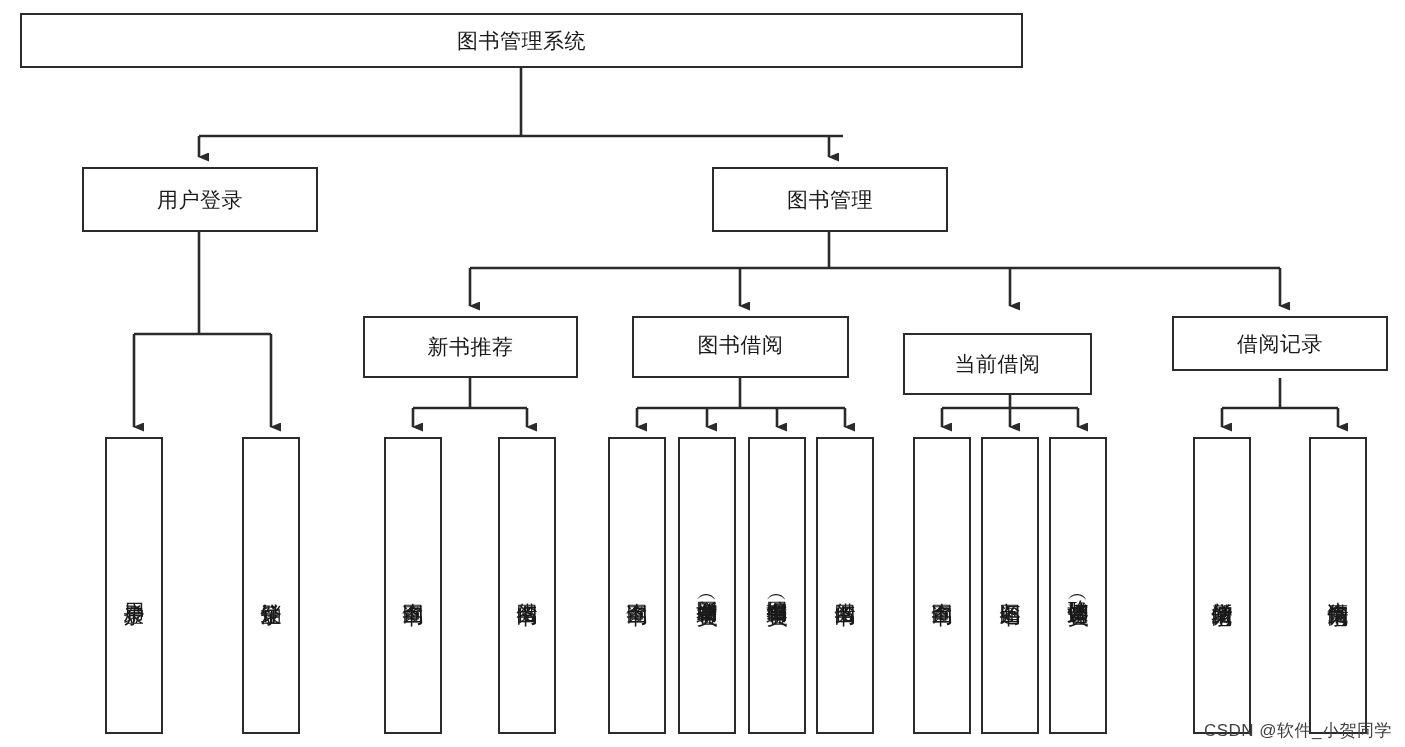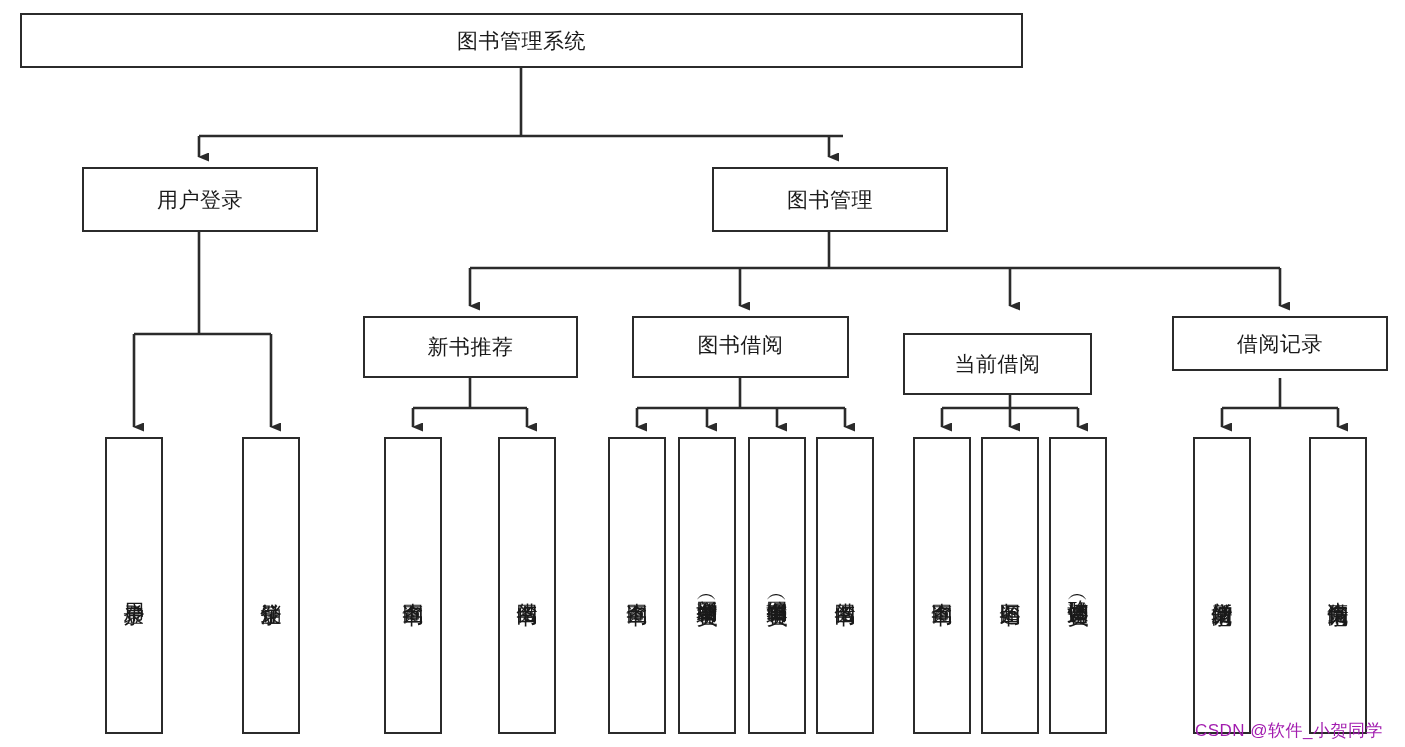--- a/index.html
+++ b/index.html
@@ -50,24 +50,24 @@
     text-orientation: upright;
     letter-spacing: 1px;
     white-space: nowrap;
     max-height: 100%;
   }
   .leaf-box .node-label-v {
     padding-top: 4px;
   }
   #watermark {
     position: absolute;
-    right: 22px;
+    right: 13px;
     bottom: 5px;
     font-size: 17px;
-    color: #a21caf;
+    color: #404040;
     white-space: nowrap;
     letter-spacing: 0.5px;
     pointer-events: none;
   }
 </style>
 </head>
 <body>
 
 <div id="diagram-root">
 

